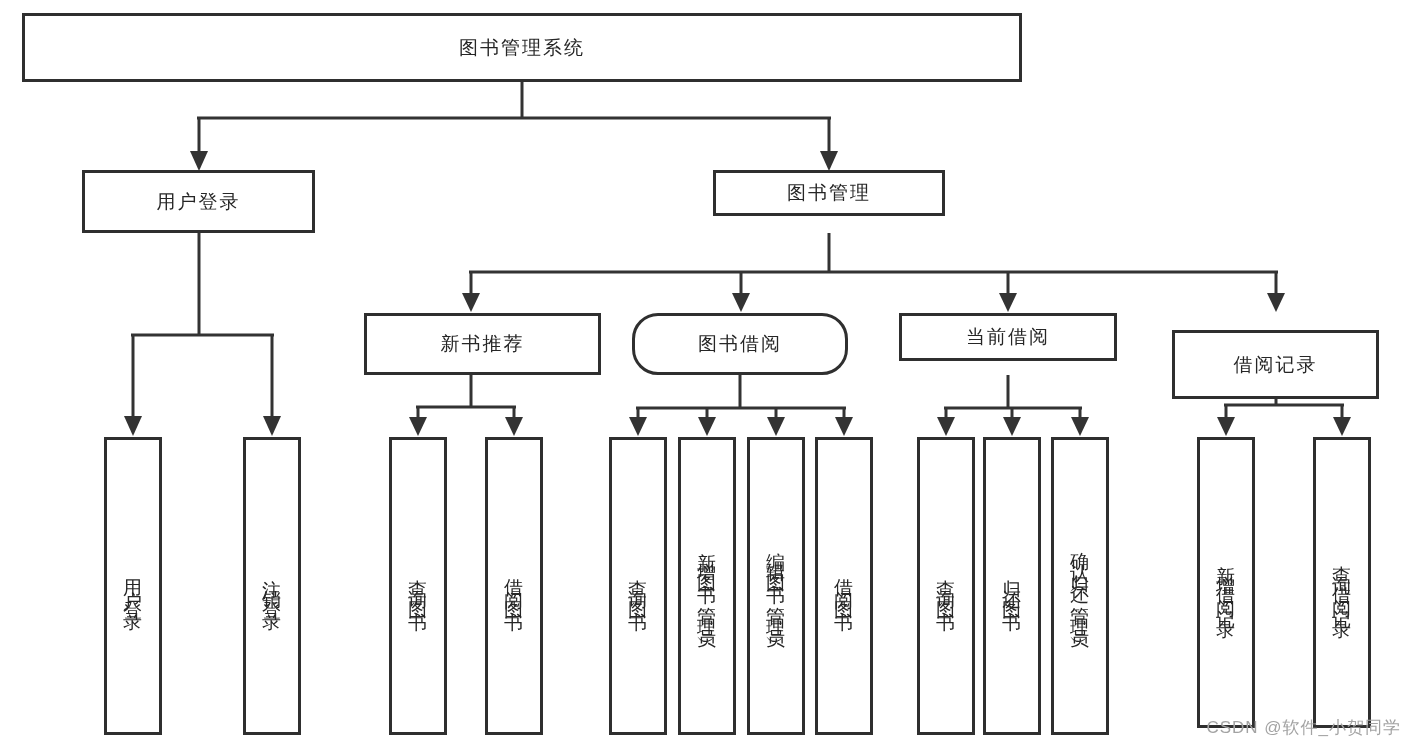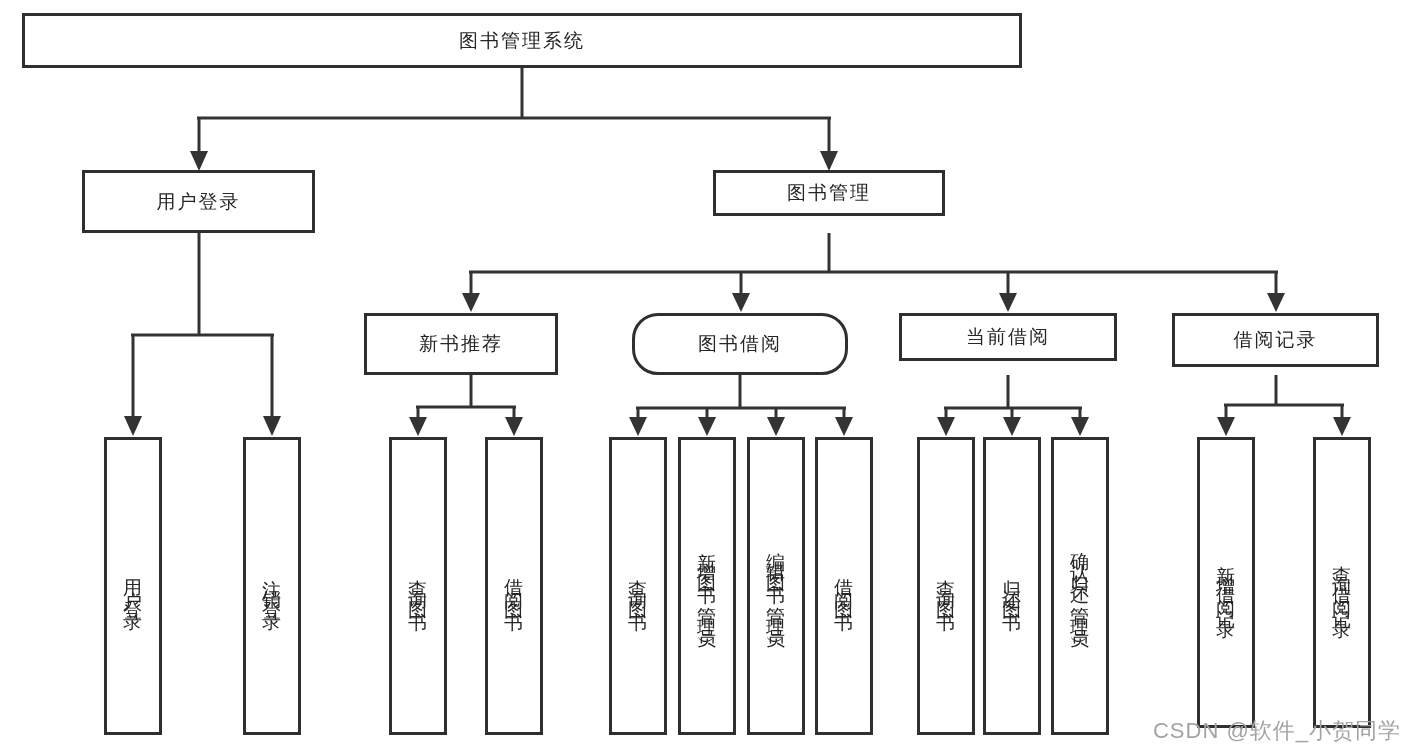--- a/index.html
+++ b/index.html
@@ -35,21 +35,21 @@
     text-orientation: mixed;
     font-size: 19px;
     letter-spacing: 11px;
     color: #262626;
     line-height: 1;
   }
   .watermark {
     position: absolute;
     right: 4px;
     top: 716px;
-    font-size: 22px;
+    font-size: 17px;
     color: #a3a3a3;
     letter-spacing: 1px;
     white-space: nowrap;
   }
 </style>
 </head>
 <body>
 
 <div class="canvas">
 
@@ -122,41 +122,41 @@
     <g>
       <line x1="1276" y1="375" x2="1276" y2="405"></line>
       <line x1="1224" y1="405" x2="1344" y2="405"></line>
       <line x1="1226" y1="405" x2="1226" y2="419"></line>
       <polygon points="1217,417 1235,417 1226,436"></polygon>
       <line x1="1342" y1="405" x2="1342" y2="419"></line>
       <polygon points="1333,417 1351,417 1342,436"></polygon>
     </g>
   </svg>
 
-  <div class="node" style="left:22px; top:13px; width:1000px; height:55px;">
+  <div class="node" style="left:22px; top:13px; width:1000px; height:69px;">
     <span>图书管理系统</span>
   </div>
 
   <div class="node" style="left:82px; top:170px; width:233px; height:63px;">
     <span>用户登录</span>
   </div>
   <div class="node" style="left:713px; top:170px; width:232px; height:46px;">
     <span>图书管理</span>
   </div>
 
-  <div class="node" style="left:364px; top:313px; width:194px; height:62px;">
+  <div class="node" style="left:364px; top:313px; width:237px; height:62px;">
     <span>新书推荐</span>
   </div>
   <div class="node" style="left:632px; top:313px; width:216px; height:62px;border-radius:26px;">
     <span>图书借阅</span>
   </div>
   <div class="node" style="left:899px; top:313px; width:218px; height:48px;">
     <span>当前借阅</span>
   </div>
-  <div class="node" style="left:1172px; top:313px; width:207px; height:54px;">
+  <div class="node" style="left:1172px; top:330px; width:207px; height:69px;">
     <span>借阅记录</span>
   </div>
 
   <div class="node leaf" style="left:104px; top:437px; width:58px; height:298px;">
     <span class="vtext">用户登录</span>
   </div>
   <div class="node leaf" style="left:243px; top:437px; width:58px; height:298px;">
     <span class="vtext">注销登录</span>
   </div>
 

